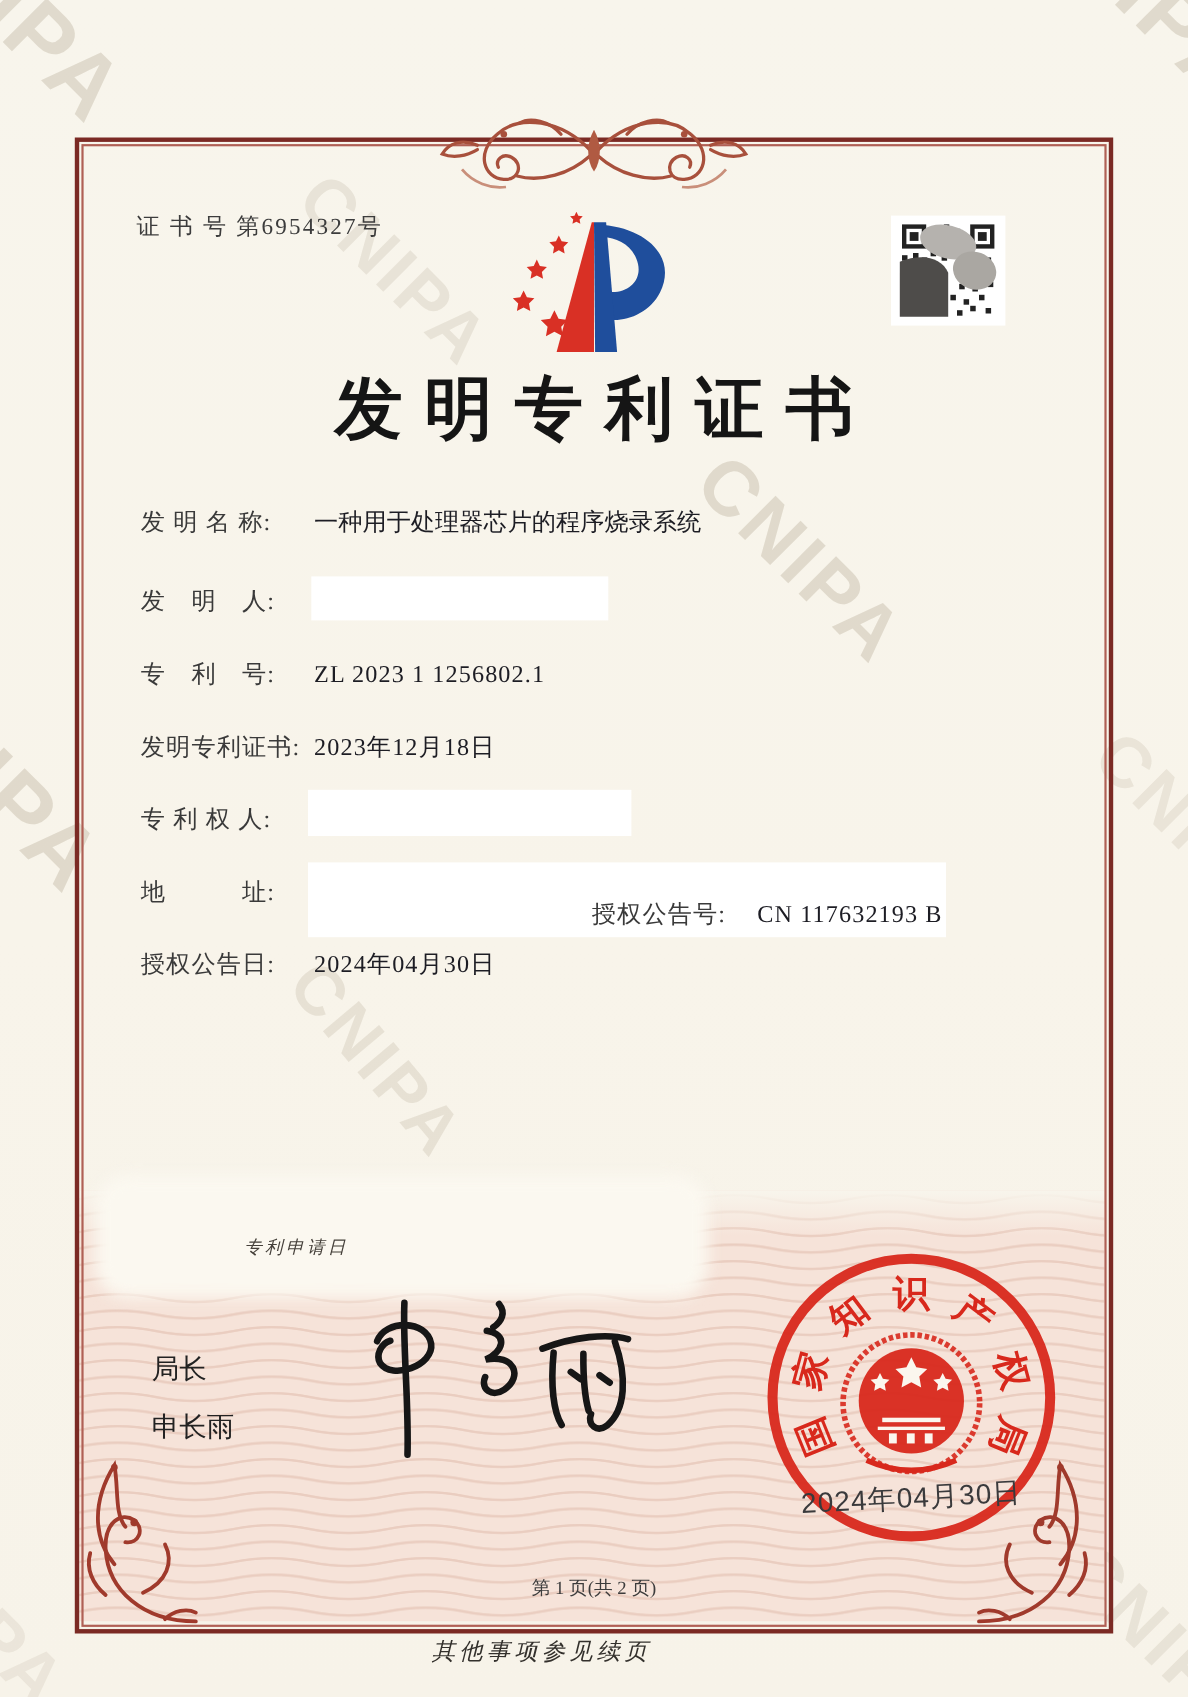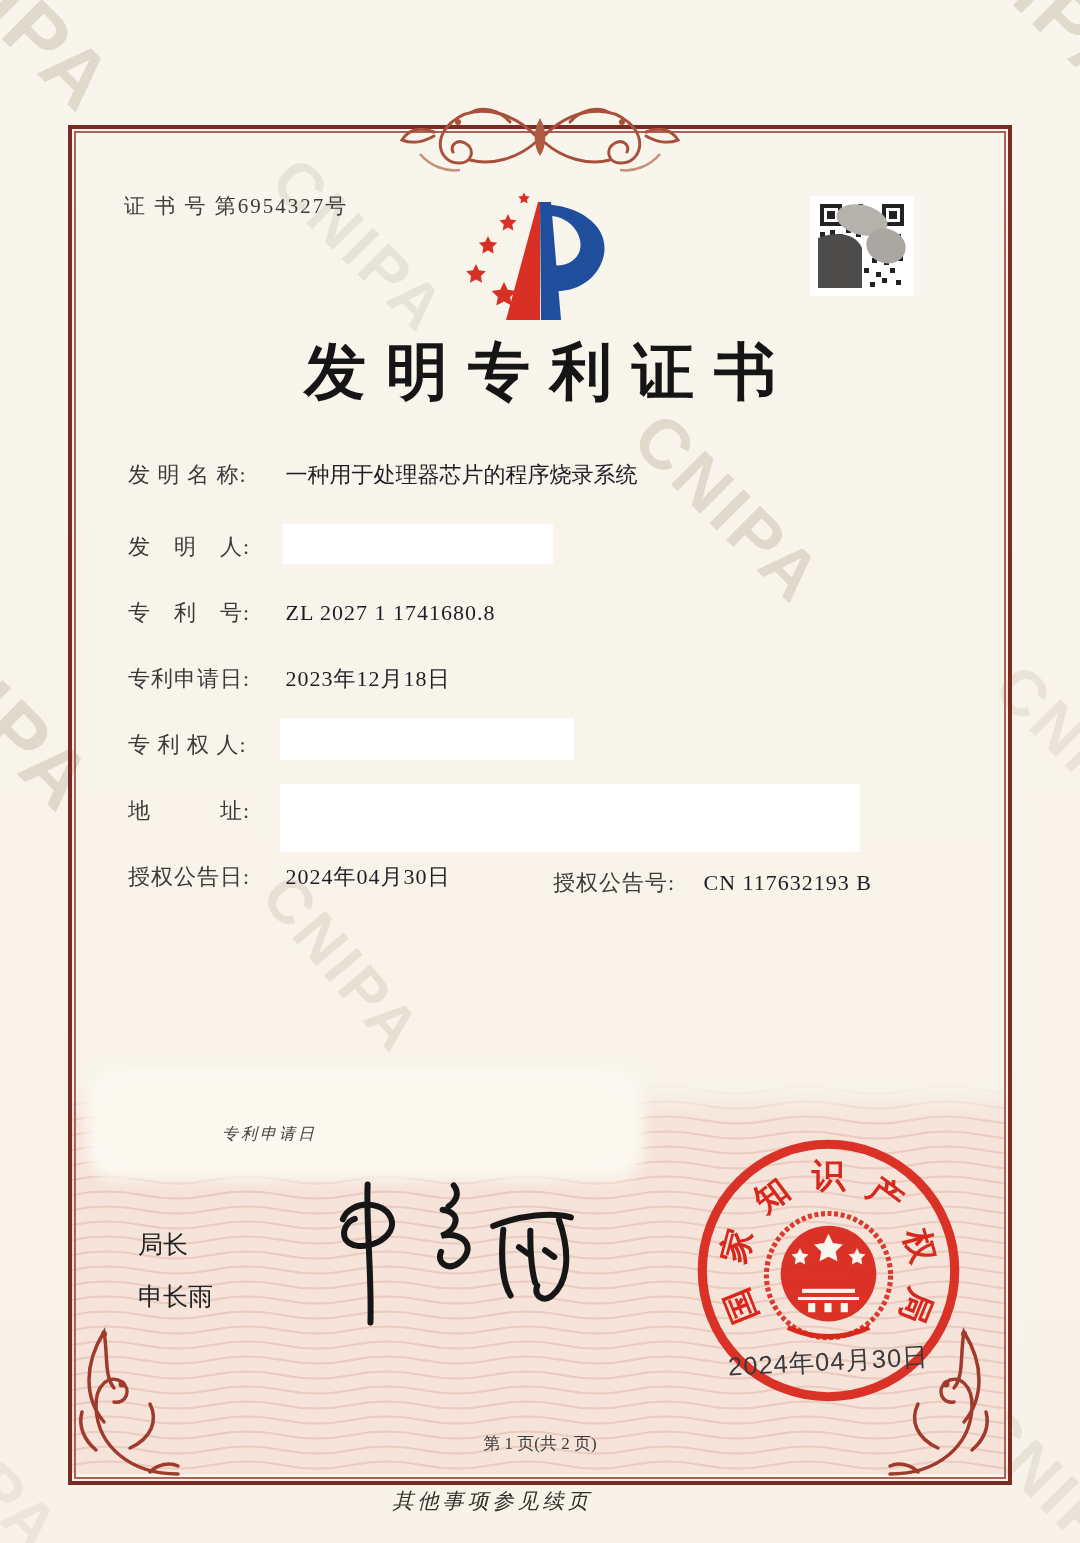--- a/index.html
+++ b/index.html
@@ -191,39 +191,39 @@
   <div class="row" style="top:460px;">
     <span class="lbl">发 明 名 称:</span>
     <span class="val">一种用于处理器芯片的程序烧录系统</span>
   </div>
   <div class="row" style="top:532px;">
     <span class="lbl">发　明　人:</span>
   </div>
   <div class="redact" style="left:283px;top:524px;width:270px;height:40px;"></div>
   <div class="row" style="top:598px;">
     <span class="lbl">专　利　号:</span>
-    <span class="val num">ZL 2027 1 1741680.8</span>
+    <span class="val num">ZL 2023 1 1256802.1</span>
   </div>
   <div class="row" style="top:664px;">
-    <span class="lbl">专利申请日:</span>
+    <span class="lbl">发明专利证书:</span>
     <span class="val num">2023年12月18日</span>
   </div>
   <div class="row" style="top:730px;">
     <span class="lbl">专 利 权 人:</span>
   </div>
   <div class="redact" style="left:280px;top:718px;width:294px;height:42px;"></div>
   <div class="row" style="top:796px;">
     <span class="lbl">地　　　址:</span>
   </div>
   <div class="redact" style="left:280px;top:784px;width:580px;height:68px;"></div>
   <div class="row" style="top:862px;">
     <span class="lbl">授权公告日:</span>
     <span class="val num">2024年04月30日</span>
   </div>
-  <div class="row" style="top:868px;left:538px;margin-left:15px;">
+  <div class="row" style="top:816px;left:538px;">
     <span class="lbl" style="min-width:145px;">授权公告号:</span>
     <span class="val num">CN 117632193 B</span>
   </div>
 
 
   <div class="ghost">专利申请日</div>
 
   <div class="signer" style="top:1228px;">局长</div>
   <div class="signer" style="top:1280px;">申长雨</div>
 

